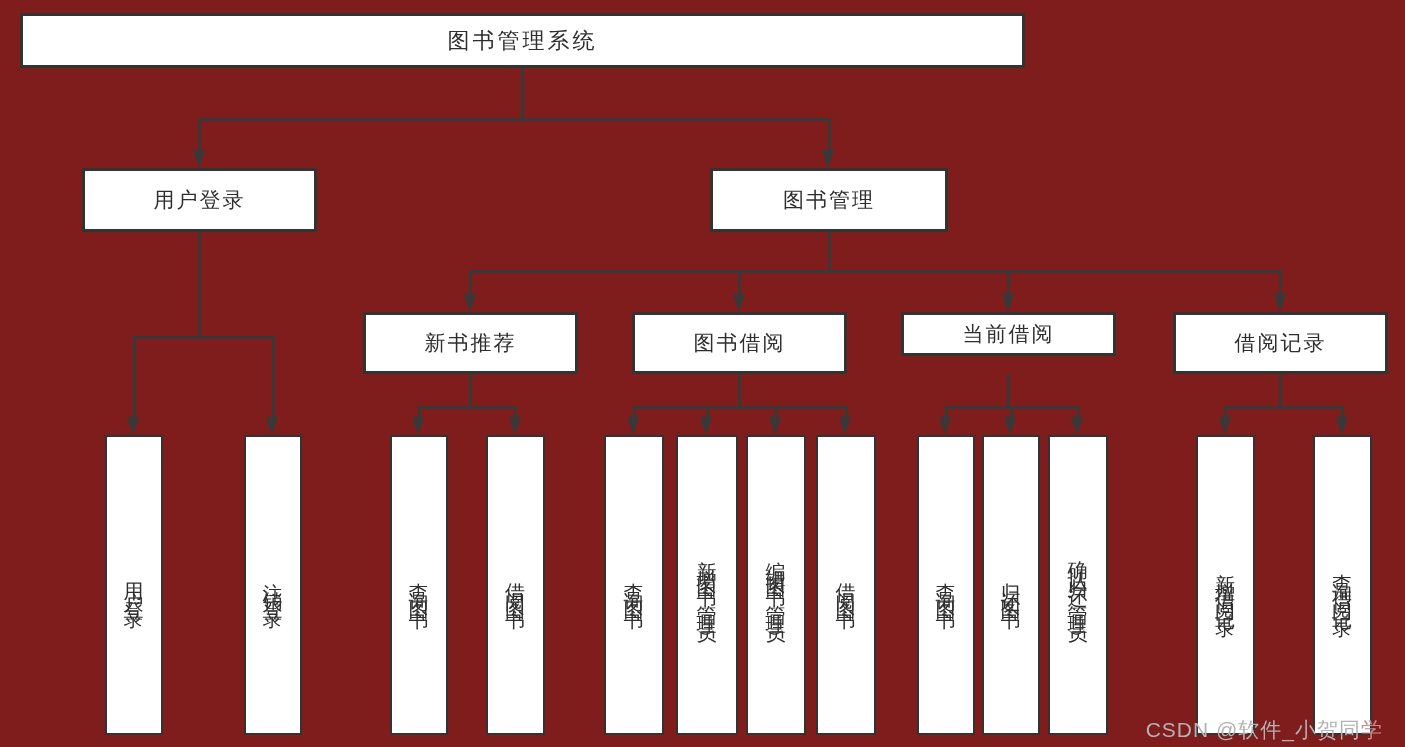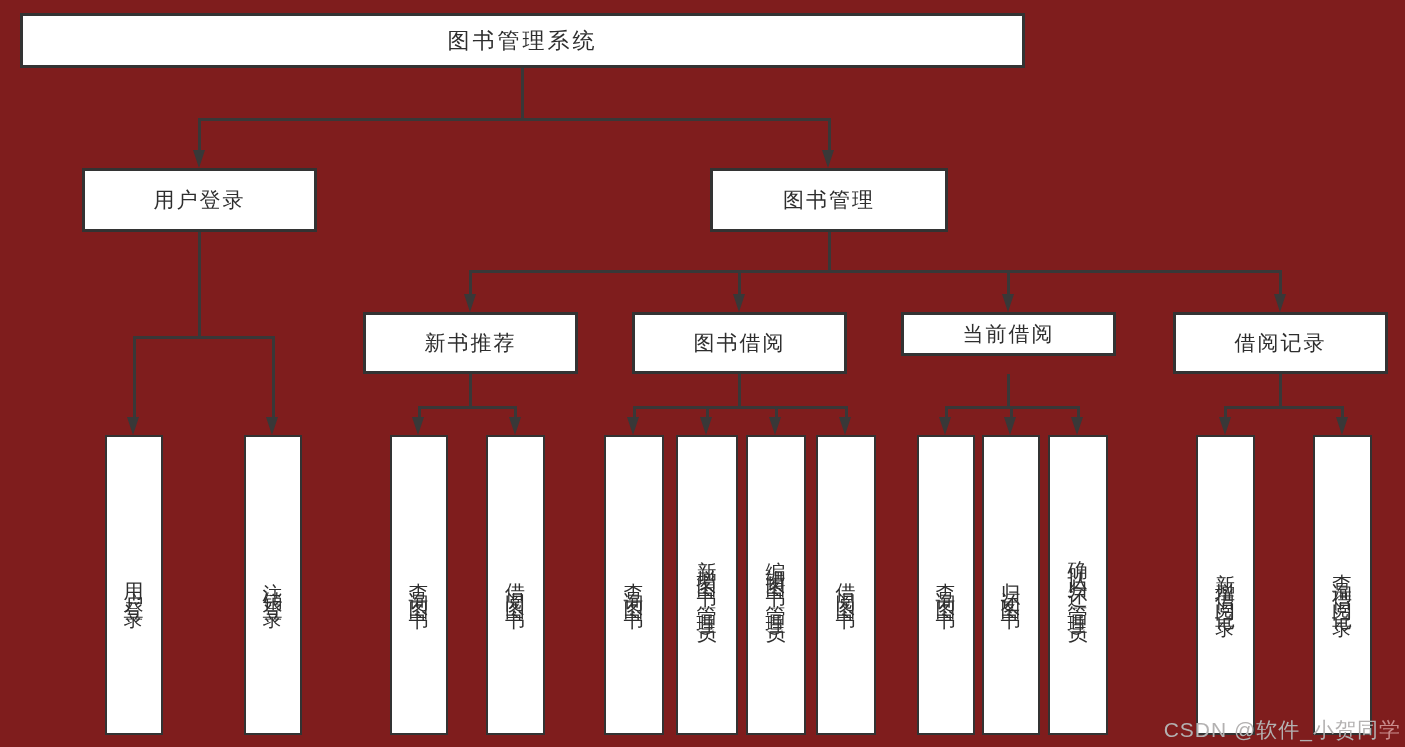--- a/index.html
+++ b/index.html
@@ -25,21 +25,21 @@
     font-size:20px;line-height:1;letter-spacing:9px;color:#2e2e2e;
   }
   .vline{position:absolute;width:2.5px;background:#383838;z-index:1;}
   .hline{position:absolute;height:2.5px;background:#383838;z-index:1;}
   .arr{
     position:absolute;width:0;height:0;z-index:1;
     border-left:6.5px solid transparent;border-right:6.5px solid transparent;
     border-top:18px solid #383838;
   }
   .watermark{
-    position:absolute;right:4px;bottom:3px;z-index:5;
+    position:absolute;right:22px;bottom:3px;z-index:5;
     font-size:21px;color:#b3b1b1;letter-spacing:1px;white-space:nowrap;text-align:center;
   }
   .watermark .accent{color:#c98c8c;}
 </style>
 </head>
 <body>
 
 <div class="canvas">
 
   <div class="box root" style="left:20px;top:13px;width:1005px;height:55px">

